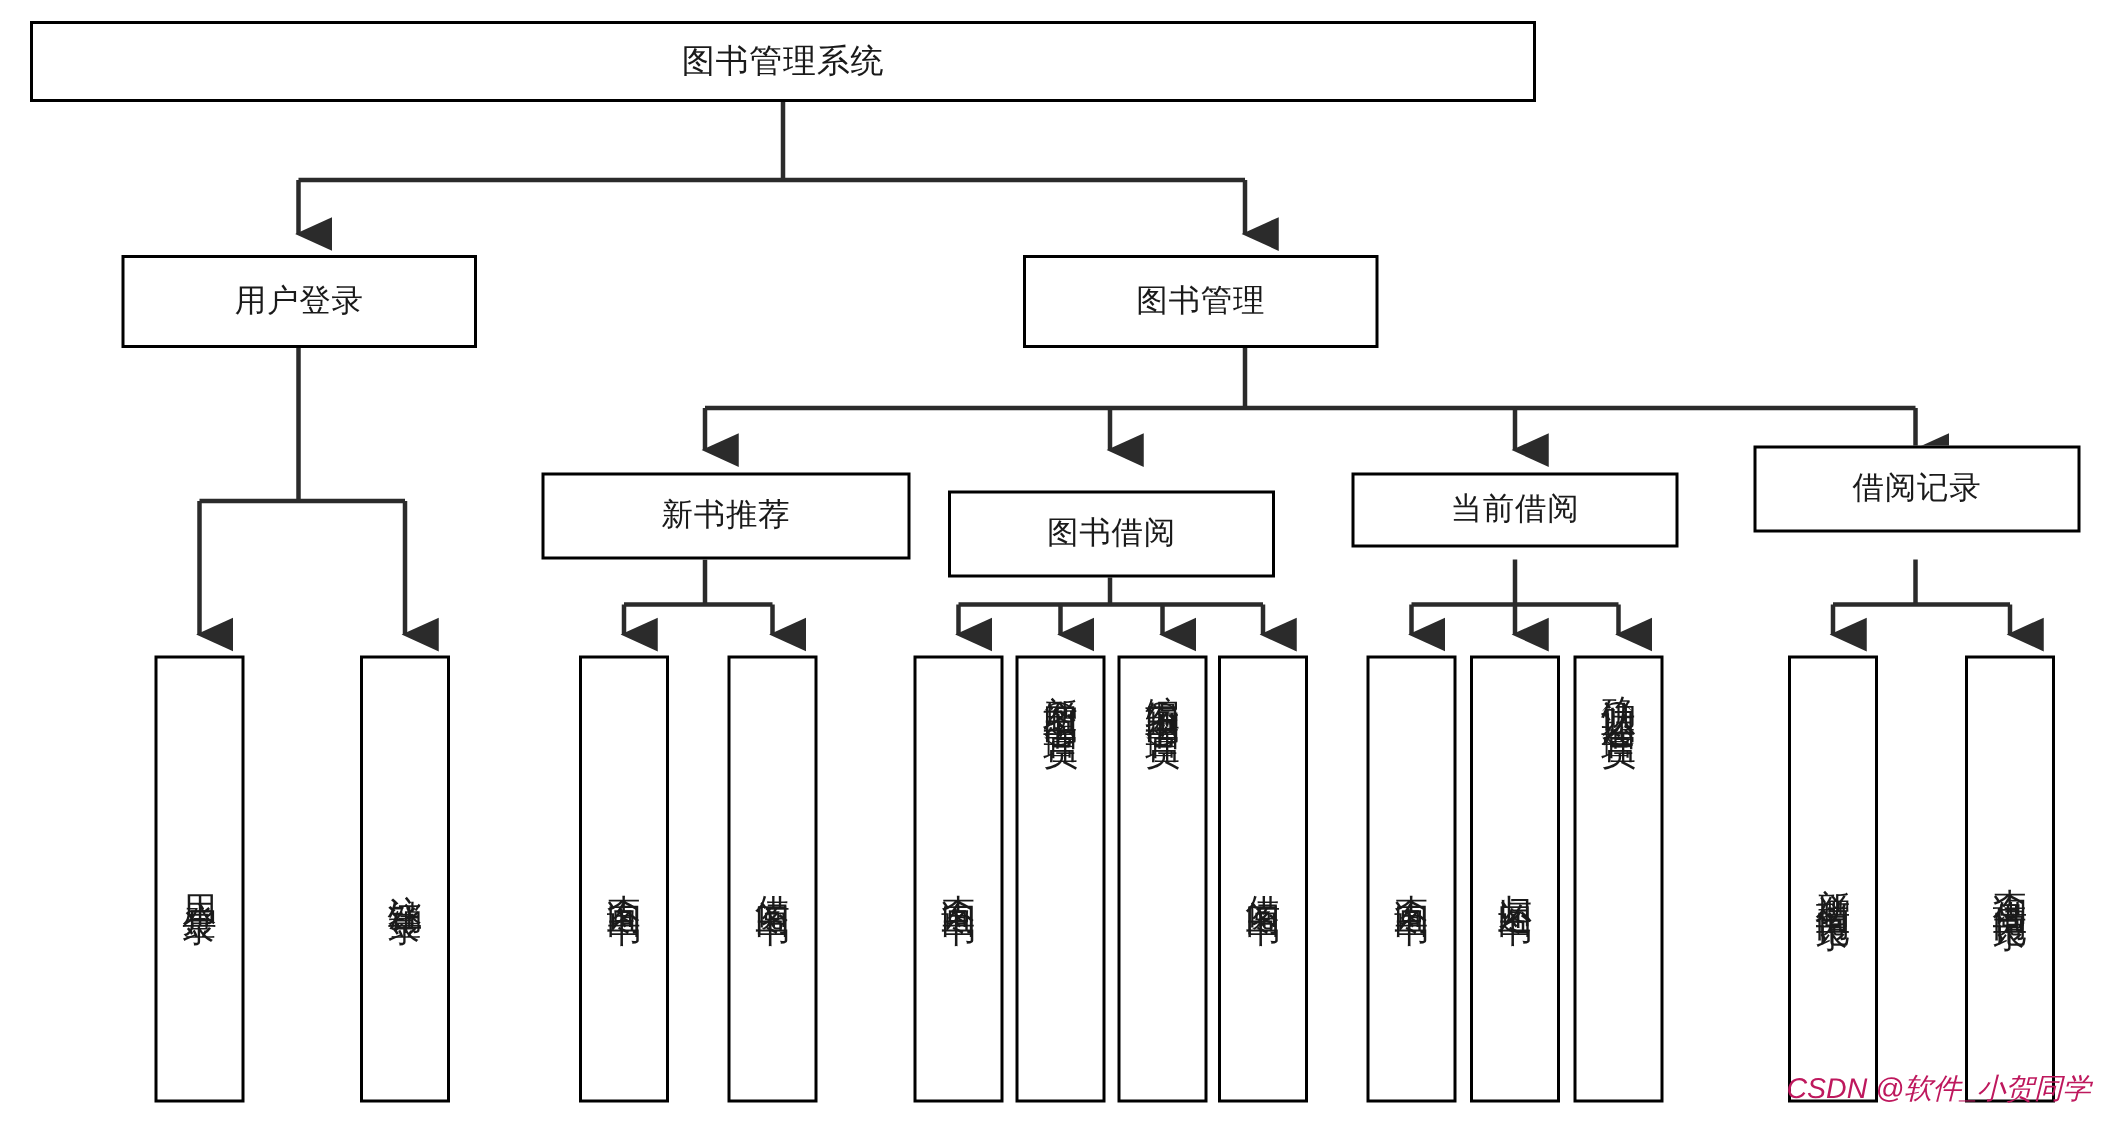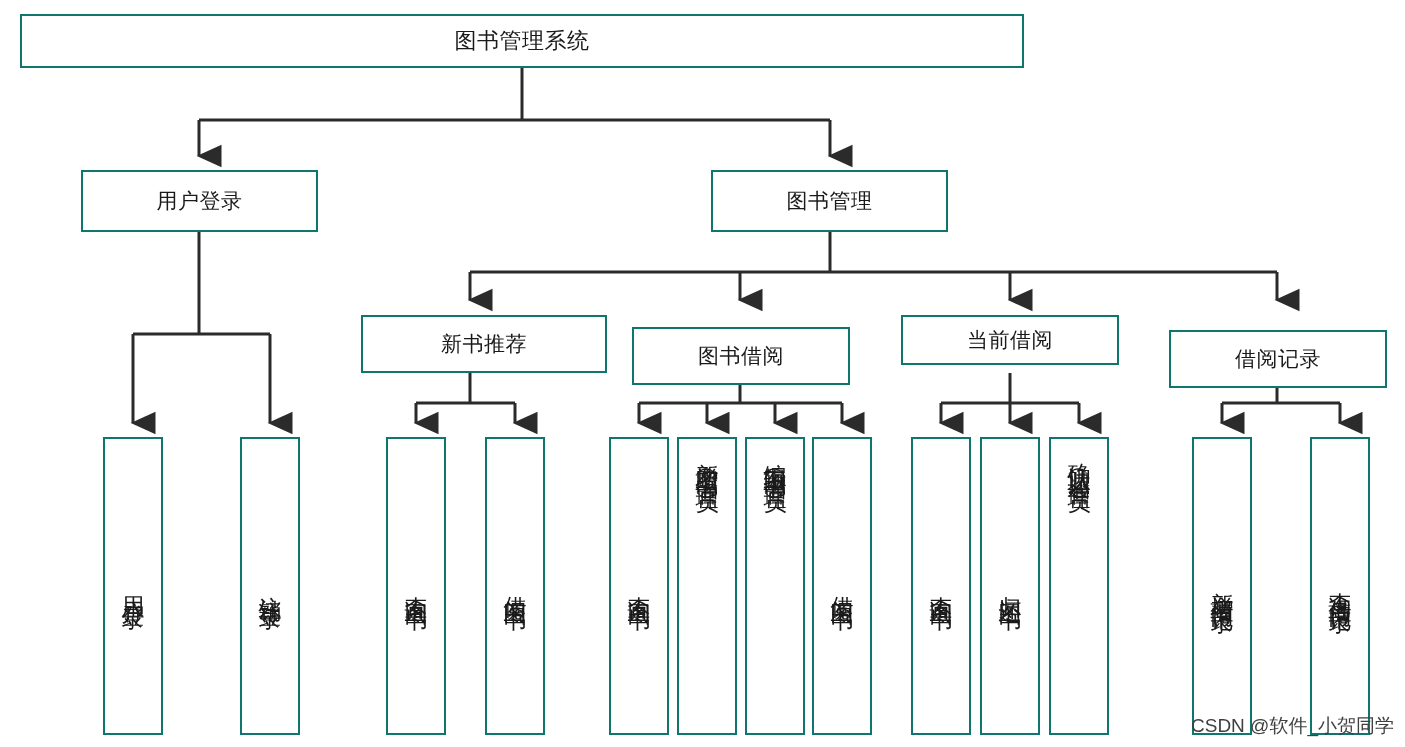--- a/index.html
+++ b/index.html
@@ -24,21 +24,21 @@
     left: 0;
     top: 0;
     width: 1405px;
     height: 747px;
     pointer-events: none;
   }
   .node {
     position: absolute;
     box-sizing: border-box;
     background: #ffffff;
-    border: 2px solid #0f766e;
+    border: 2px solid #000000;
     display: flex;
     align-items: center;
     justify-content: center;
     z-index: 2;
   }
   .node .label {
     color: #1a1a1a;
     line-height: 1.18;
     white-space: pre;
     text-align: center;
@@ -64,25 +64,26 @@
     letter-spacing: 4px;
     line-height: 1;
   }
   
   .node.v.mid {
     align-items: center;
     padding-top: 0;
   }
   .watermark {
     position: absolute;
-    color: #404040;
+    color: #be185d;
     font-size: 19px;
     white-space: nowrap;
     z-index: 5;
     font-family: "Liberation Sans", "DejaVu Sans", sans-serif;
+    font-style: italic;
   }
 </style>
 </head>
 <body>
 
 <div id="canvas">
 
   <svg id="connectors" viewBox="0 0 1405 747" xmlns="http://www.w3.org/2000/svg">
     <defs>
       <marker id="arrow" viewBox="0 0 12 12" refX="6" refY="10" markerWidth="9" markerHeight="9" orient="auto-start-reverse">
@@ -137,37 +138,37 @@
   </svg>
 
   <div class="node h root" style="left:20px; top:14px; width:1004px; height:54px;">
     <span class="label">图书管理系统</span>
   </div>
 
   <div class="node h" style="left:81px; top:170px; width:237px; height:62px;">
     <span class="label">用户登录</span>
   </div>
 
-  <div class="node h" style="left:711px; top:170px; width:237px; height:62px;">
+  <div class="node h" style="left:682px; top:170px; width:237px; height:62px;">
     <span class="label">图书管理</span>
   </div>
 
   <div class="node h" style="left:361px; top:315px; width:246px; height:58px;">
     <span class="label">新书推荐</span>
   </div>
 
   <div class="node h" style="left:632px; top:327px; width:218px; height:58px;">
     <span class="label">图书借阅</span>
   </div>
 
   <div class="node h" style="left:901px; top:315px; width:218px; height:50px;">
     <span class="label">当前借阅</span>
   </div>
 
-  <div class="node h" style="left:1169px; top:330px; width:218px; height:58px;">
+  <div class="node h" style="left:1169px; top:297px; width:218px; height:58px;">
     <span class="label">借阅记录</span>
   </div>
 
   <div class="node v mid" style="left:103px; top:437px; width:60px; height:298px;">
     <span class="label">用户登录</span>
   </div>
 
   <div class="node v mid" style="left:240px; top:437px; width:60px; height:298px;">
     <span class="label">注销登录</span>
   </div>

